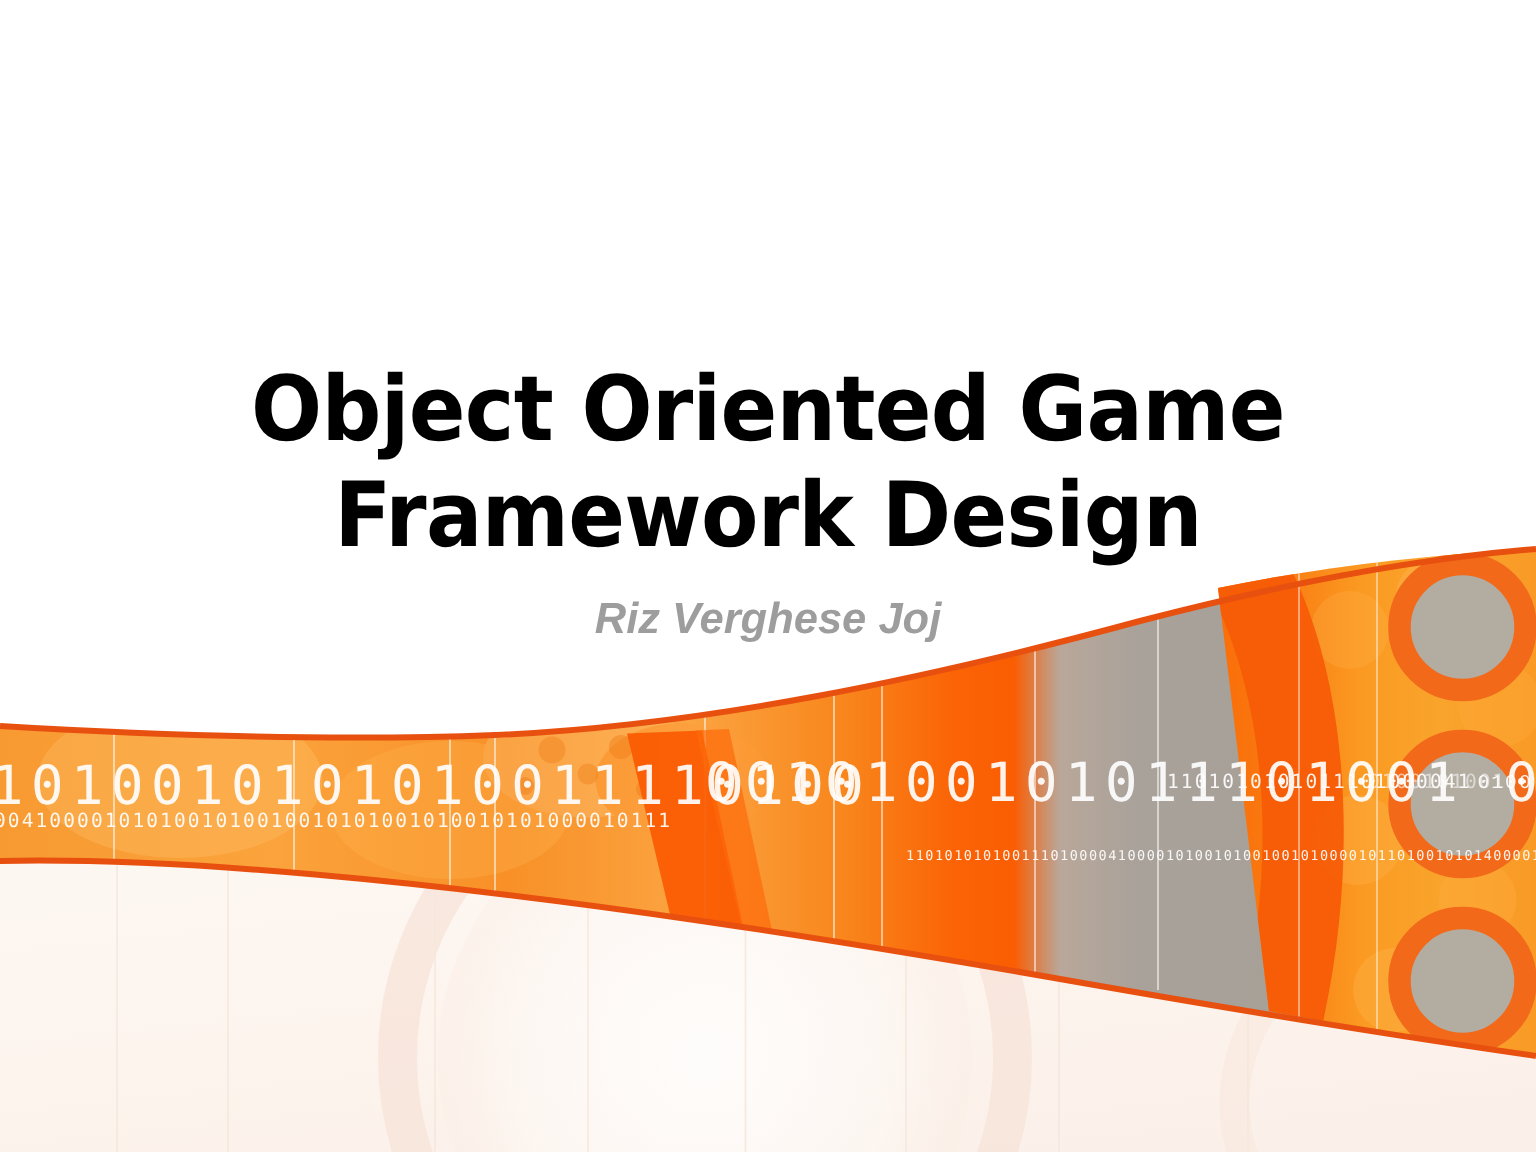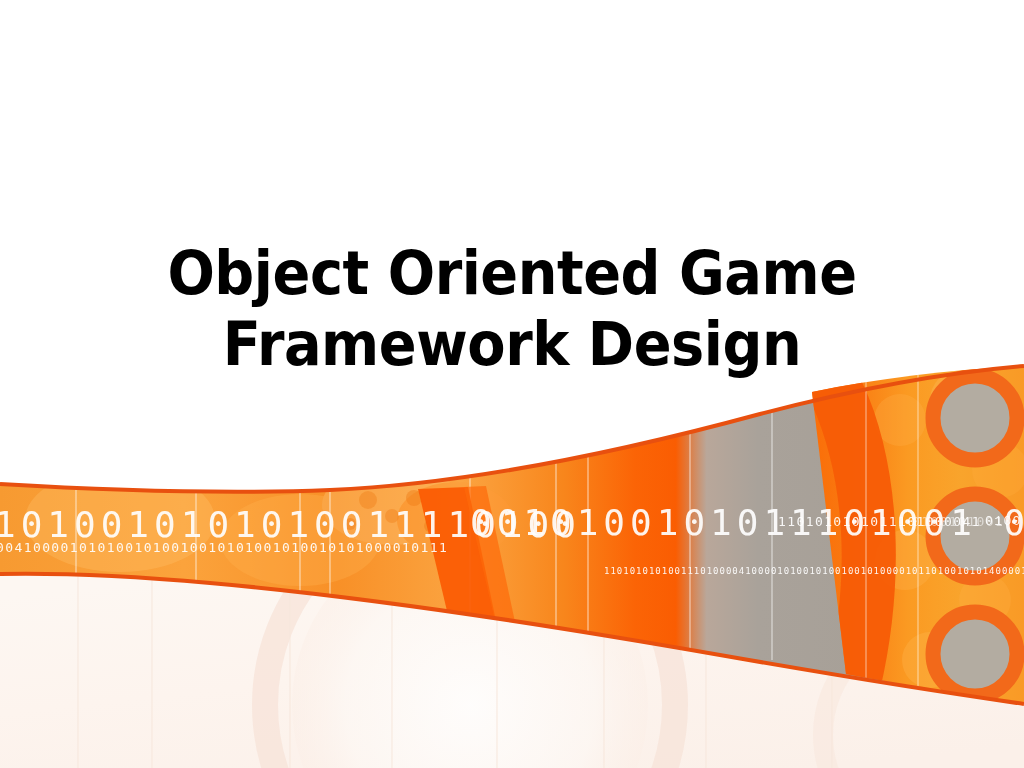--- a/index.html
+++ b/index.html
@@ -253,15 +253,16 @@
     <div class="binary small" style="left:-4px;  top:540px;">0041000010101001010010010101001010010101000010111</div>
     <div class="binary big" style="left:470px; top:502px;">0010100101011101001 0</div>
     <div class="binary small" style="left:778px; top:514px;">1101010101011101000041</div>
     <div class="binary small" style="left:912px; top:514px; opacity:0.55;">0100101001</div>
     <div class="binary small" style="left:985px; top:514px;font-family:Liberation Mono, monospace;">0100</div>
     <div class="binary tiny" style="left:604px; top:566px;">11010101010011101000041000010100101001001010000101101001010140000111110100101</div>
   </div>
 
   <div id="text-layer">
     <div id="title">Object Oriented Game Framework Design</div>
+    <div id="subtitle">Riz Verghese Joj</div>
   </div>
 
 </div>
 
 </body></html>

